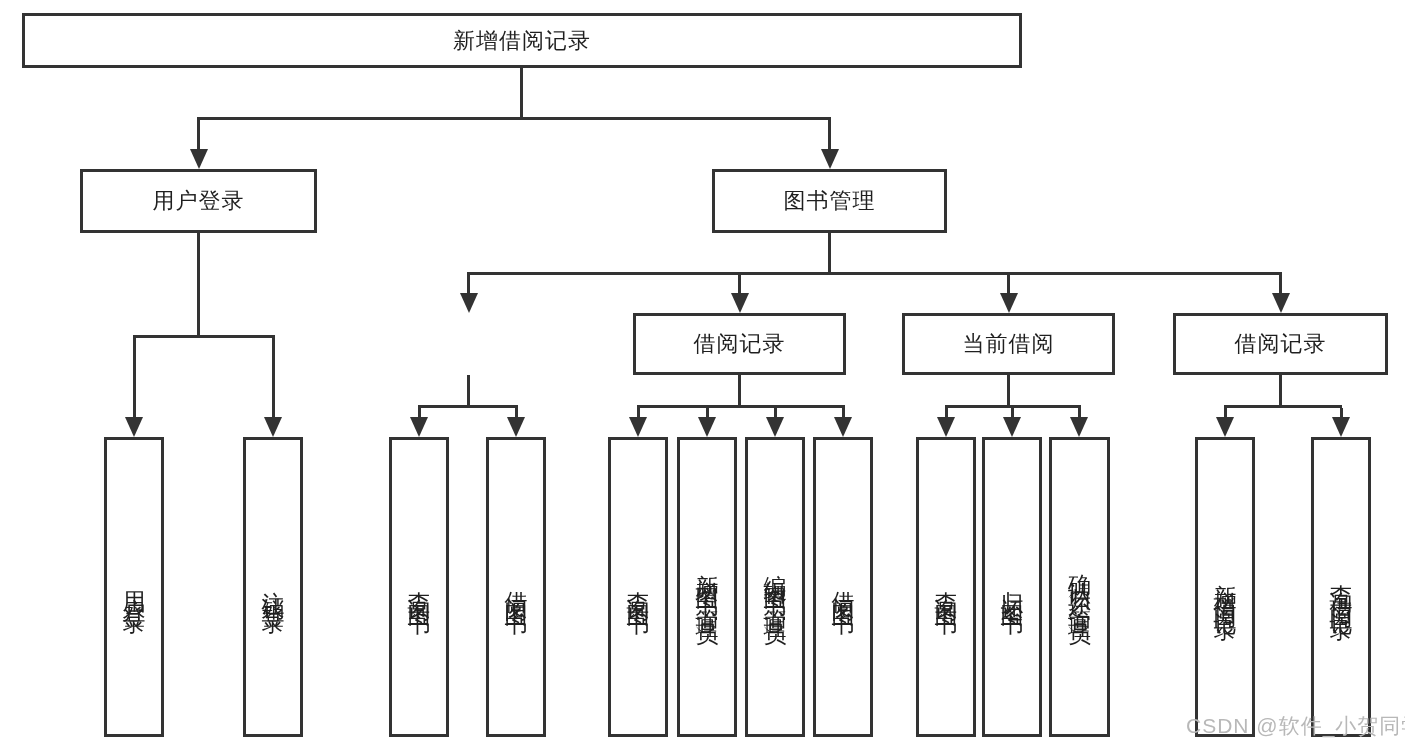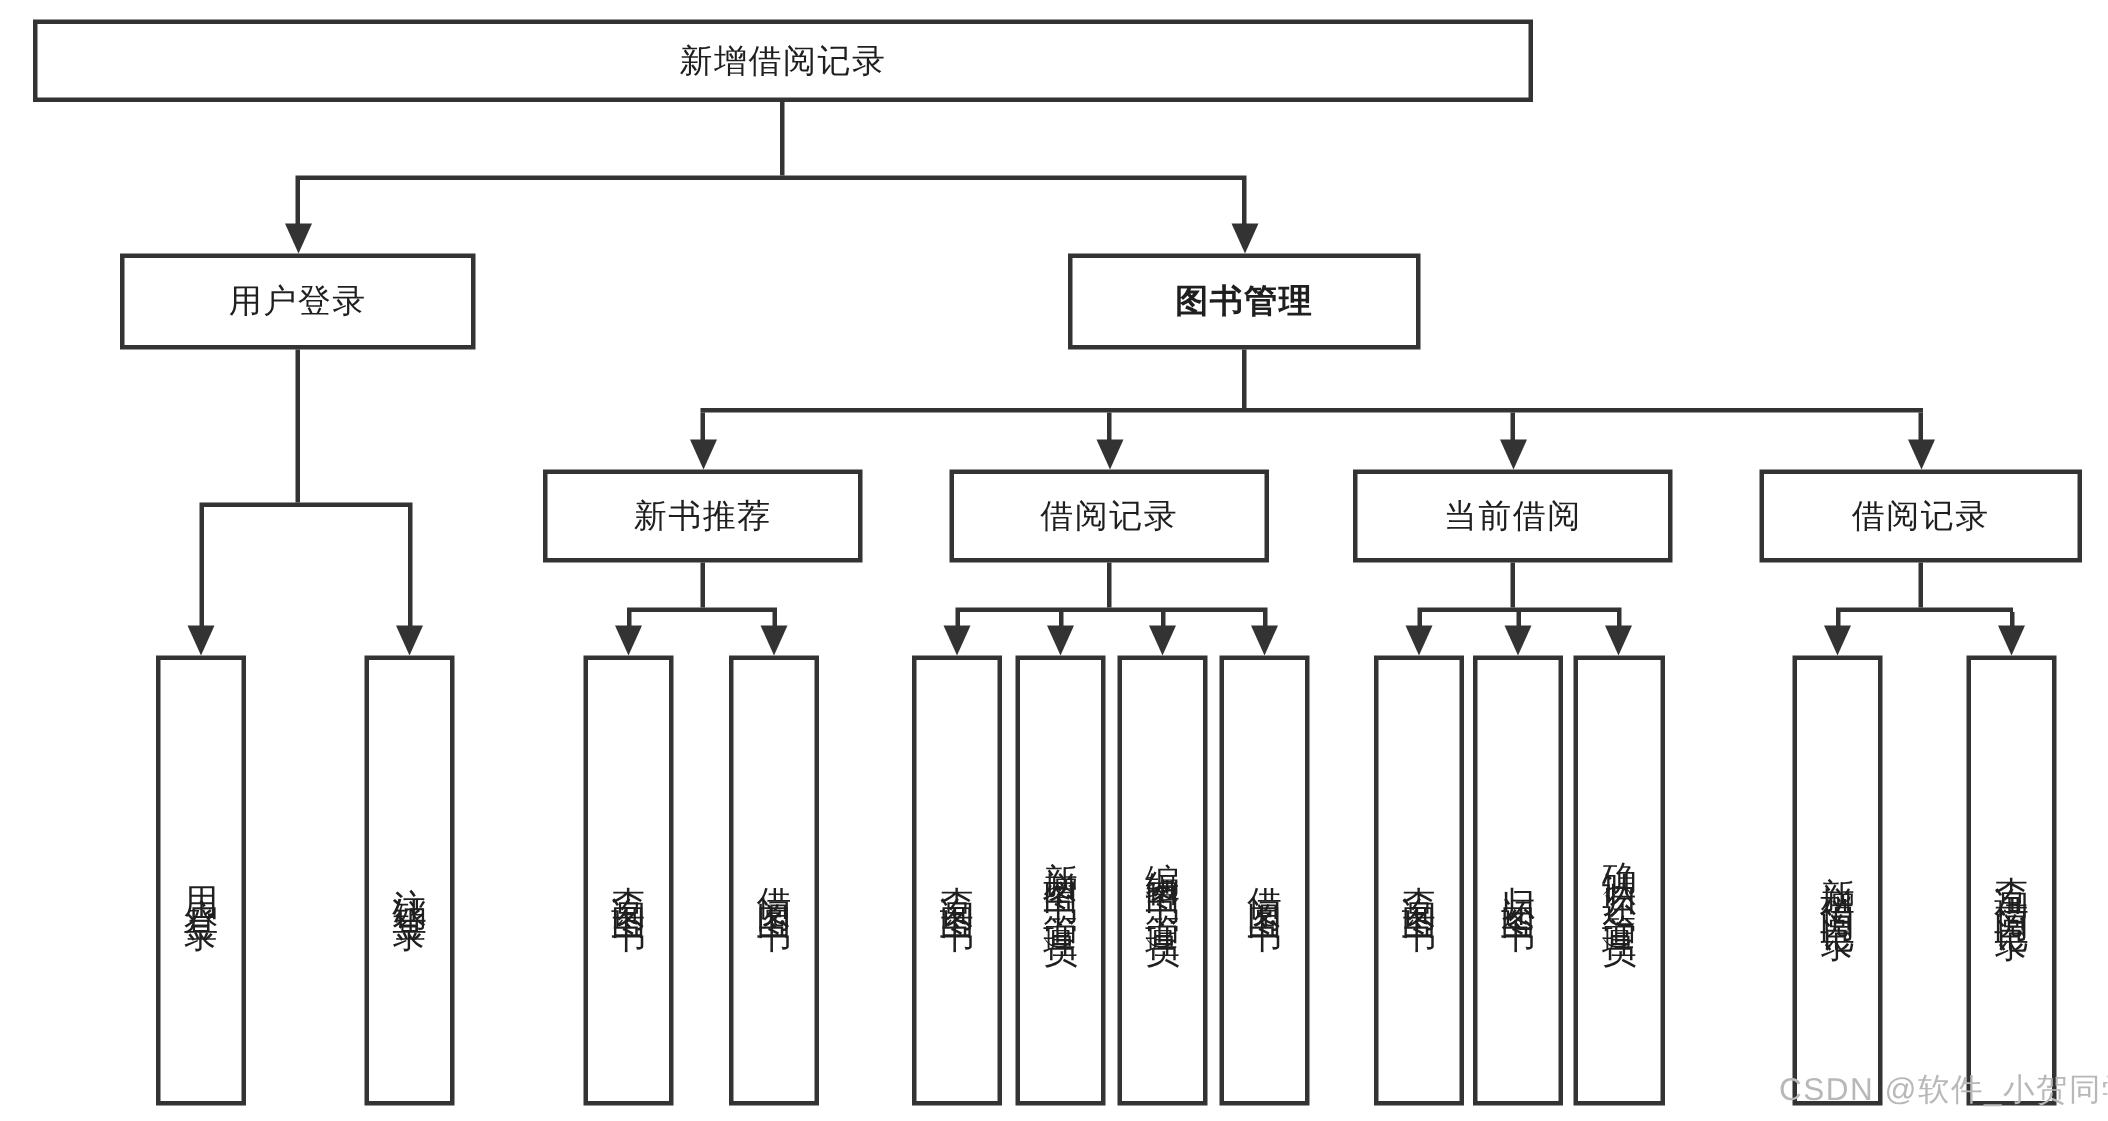--- a/index.html
+++ b/index.html
@@ -42,41 +42,40 @@
   <div class="hbox" style="left:22px;top:13px;width:994px;height:49px;">新增借阅记录</div>
 
   <div class="vline" style="left:520px;top:68px;height:49px;"></div>
   <div class="hline" style="left:197px;top:117px;width:634px;"></div>
   <div class="vline" style="left:197px;top:120px;height:31px;"></div>
   <div class="tri" style="left:190px;top:149px;"></div>
   <div class="vline" style="left:828px;top:120px;height:31px;"></div>
   <div class="tri" style="left:821px;top:149px;"></div>
 
   <div class="hbox" style="left:80px;top:169px;width:231px;height:58px;">用户登录</div>
-  <div class="hbox" style="left:712px;top:169px;width:229px;height:58px;font-weight:bold;">图书管理</div>
+  <div class="hbox" style="left:712px;top:169px;width:229px;height:58px;">图书管理</div>
 
   <div class="vline" style="left:197px;top:233px;height:102px;"></div>
   <div class="hline" style="left:133px;top:335px;width:142px;"></div>
   <div class="vline" style="left:133px;top:338px;height:81px;"></div>
   <div class="tri" style="left:125px;top:417px;"></div>
   <div class="vline" style="left:272px;top:338px;height:81px;"></div>
   <div class="tri" style="left:264px;top:417px;"></div>
 
   <div class="vline" style="left:828px;top:233px;height:39px;"></div>
   <div class="hline" style="left:467px;top:272px;width:815px;"></div>
   <div class="vline" style="left:467px;top:275px;height:20px;"></div>
   <div class="tri" style="left:460px;top:293px;"></div>
   <div class="vline" style="left:738px;top:275px;height:20px;"></div>
   <div class="tri" style="left:731px;top:293px;"></div>
   <div class="vline" style="left:1007px;top:275px;height:20px;"></div>
   <div class="tri" style="left:1000px;top:293px;"></div>
   <div class="vline" style="left:1279px;top:275px;height:20px;"></div>
   <div class="tri" style="left:1272px;top:293px;"></div>
 
-  <div class="hbox" style="left:362px;top:313px;width:207px;height:56px;">新书推荐</div>
   <div class="hbox" style="left:633px;top:313px;width:207px;height:56px;">借阅记录</div>
   <div class="hbox" style="left:902px;top:313px;width:207px;height:56px;">当前借阅</div>
   <div class="hbox" style="left:1173px;top:313px;width:209px;height:56px;">借阅记录</div>
 
   <div class="vline" style="left:467px;top:375px;height:30px;"></div>
   <div class="hline" style="left:418px;top:405px;width:100px;"></div>
   <div class="vline" style="left:418px;top:408px;height:11px;"></div>
   <div class="tri" style="left:410px;top:417px;"></div>
   <div class="vline" style="left:515px;top:408px;height:11px;"></div>
   <div class="tri" style="left:507px;top:417px;"></div>

